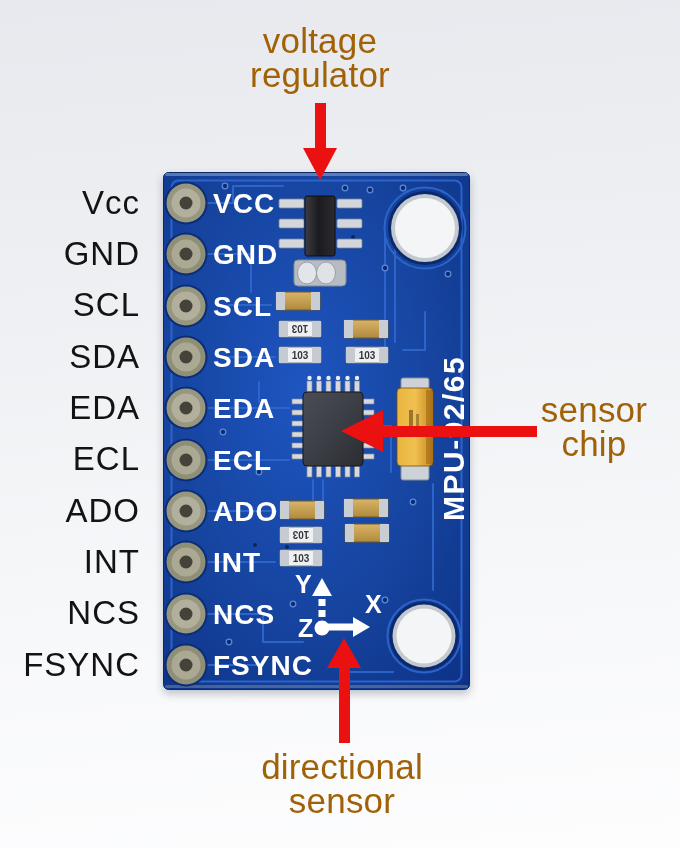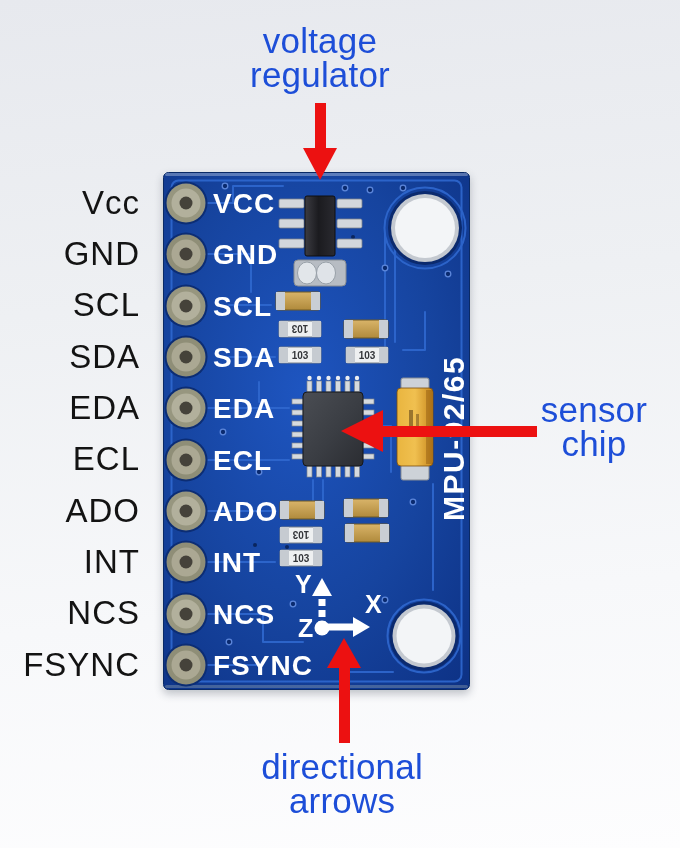--- a/index.html
+++ b/index.html
@@ -4,21 +4,21 @@
 <style>
   * { margin:0; padding:0; box-sizing:border-box; }
   html,body { width:680px; height:848px; overflow:hidden; }
   body {
     font-family:"Liberation Sans", sans-serif;
     background:linear-gradient(175deg,#e7e9ee 0%,#eef0f3 35%,#f7f8fa 70%,#fdfdfe 100%);
     position:relative;
   }
   .stage { position:absolute; inset:0; }
   .annot {
-    position:absolute; color:#1d4ed8; text-align:center;
+    position:absolute; color:#a16207; text-align:center;
     font-size:35px; line-height:34px; white-space:pre-line; letter-spacing:.2px;
   }
   .annot-top    { left:168px; top:24px;  width:304px; }
   .annot-right  { left:505px; top:393px; width:178px; }
   .annot-bottom { left:190px; top:750px; width:304px; }
 
   .pin-labels { position:absolute; left:0; top:177px; width:140px; list-style:none; }
   .pin-labels li {
     height:51.35px; display:flex; align-items:center; justify-content:flex-end;
     font-size:33px; color:#131313; letter-spacing:1px;
@@ -67,21 +67,21 @@
   </div>
 
   <div class="annot annot-right">sensor
 chip</div>
   <div class="red-arrow arrow-left">
     <div class="shaft"></div>
     <div class="head"></div>
   </div>
 
   <div class="annot annot-bottom">directional
-arrows</div>
+sensor</div>
   <div class="red-arrow arrow-up">
     <div class="shaft"></div>
     <div class="head"></div>
   </div>
 
   <ul class="pin-labels">
     <li>Vcc</li>
     <li>GND</li>
     <li>SCL</li>
     <li>SDA</li>

